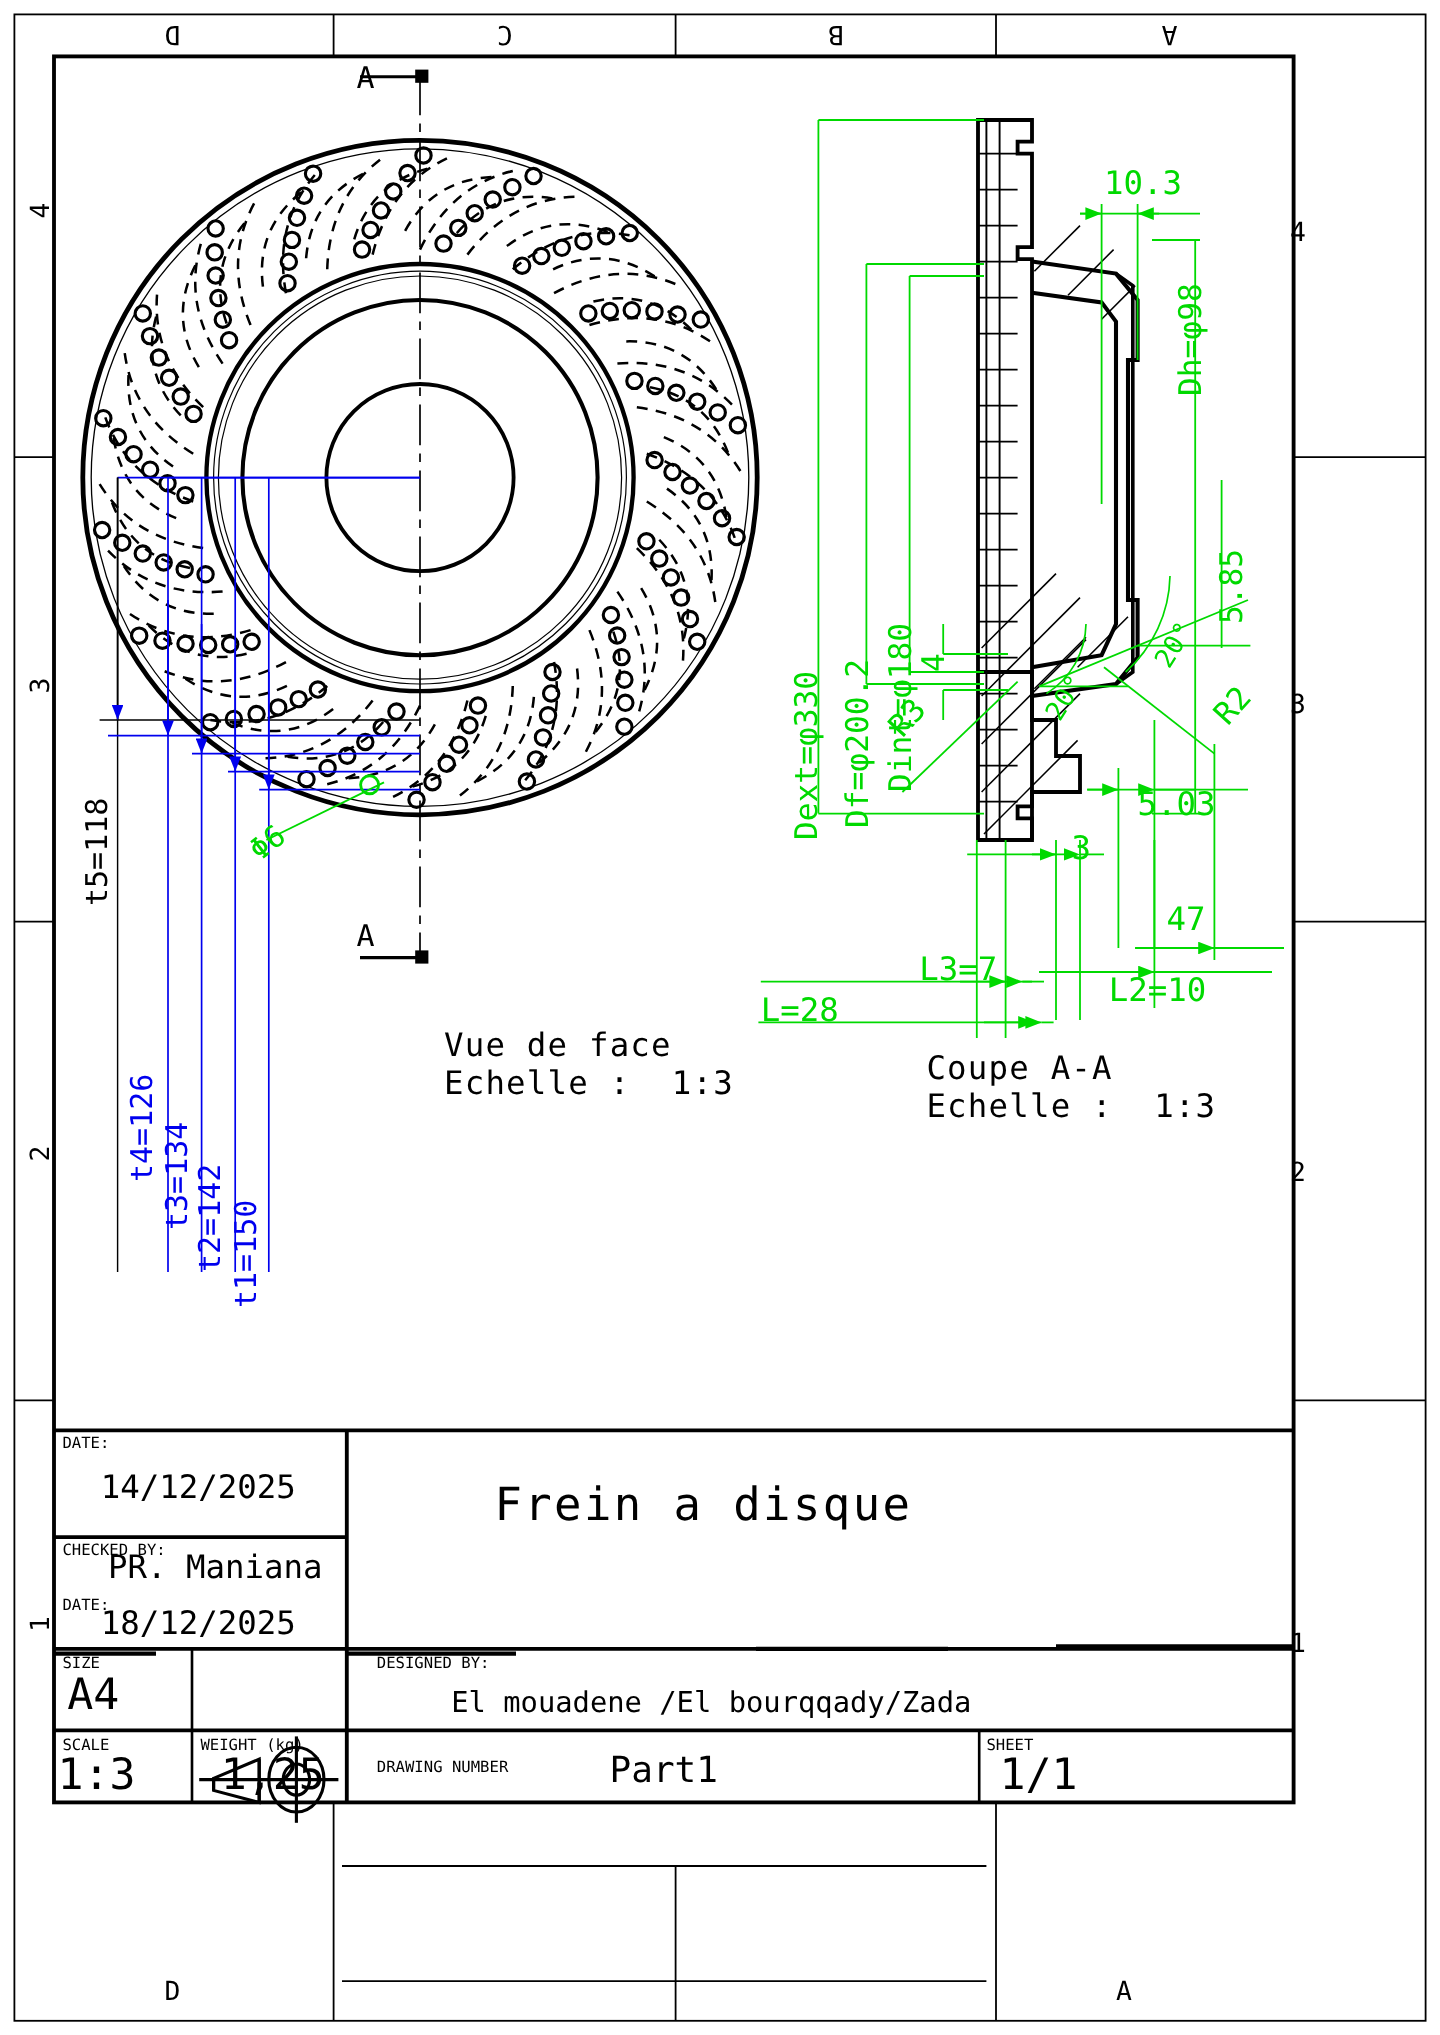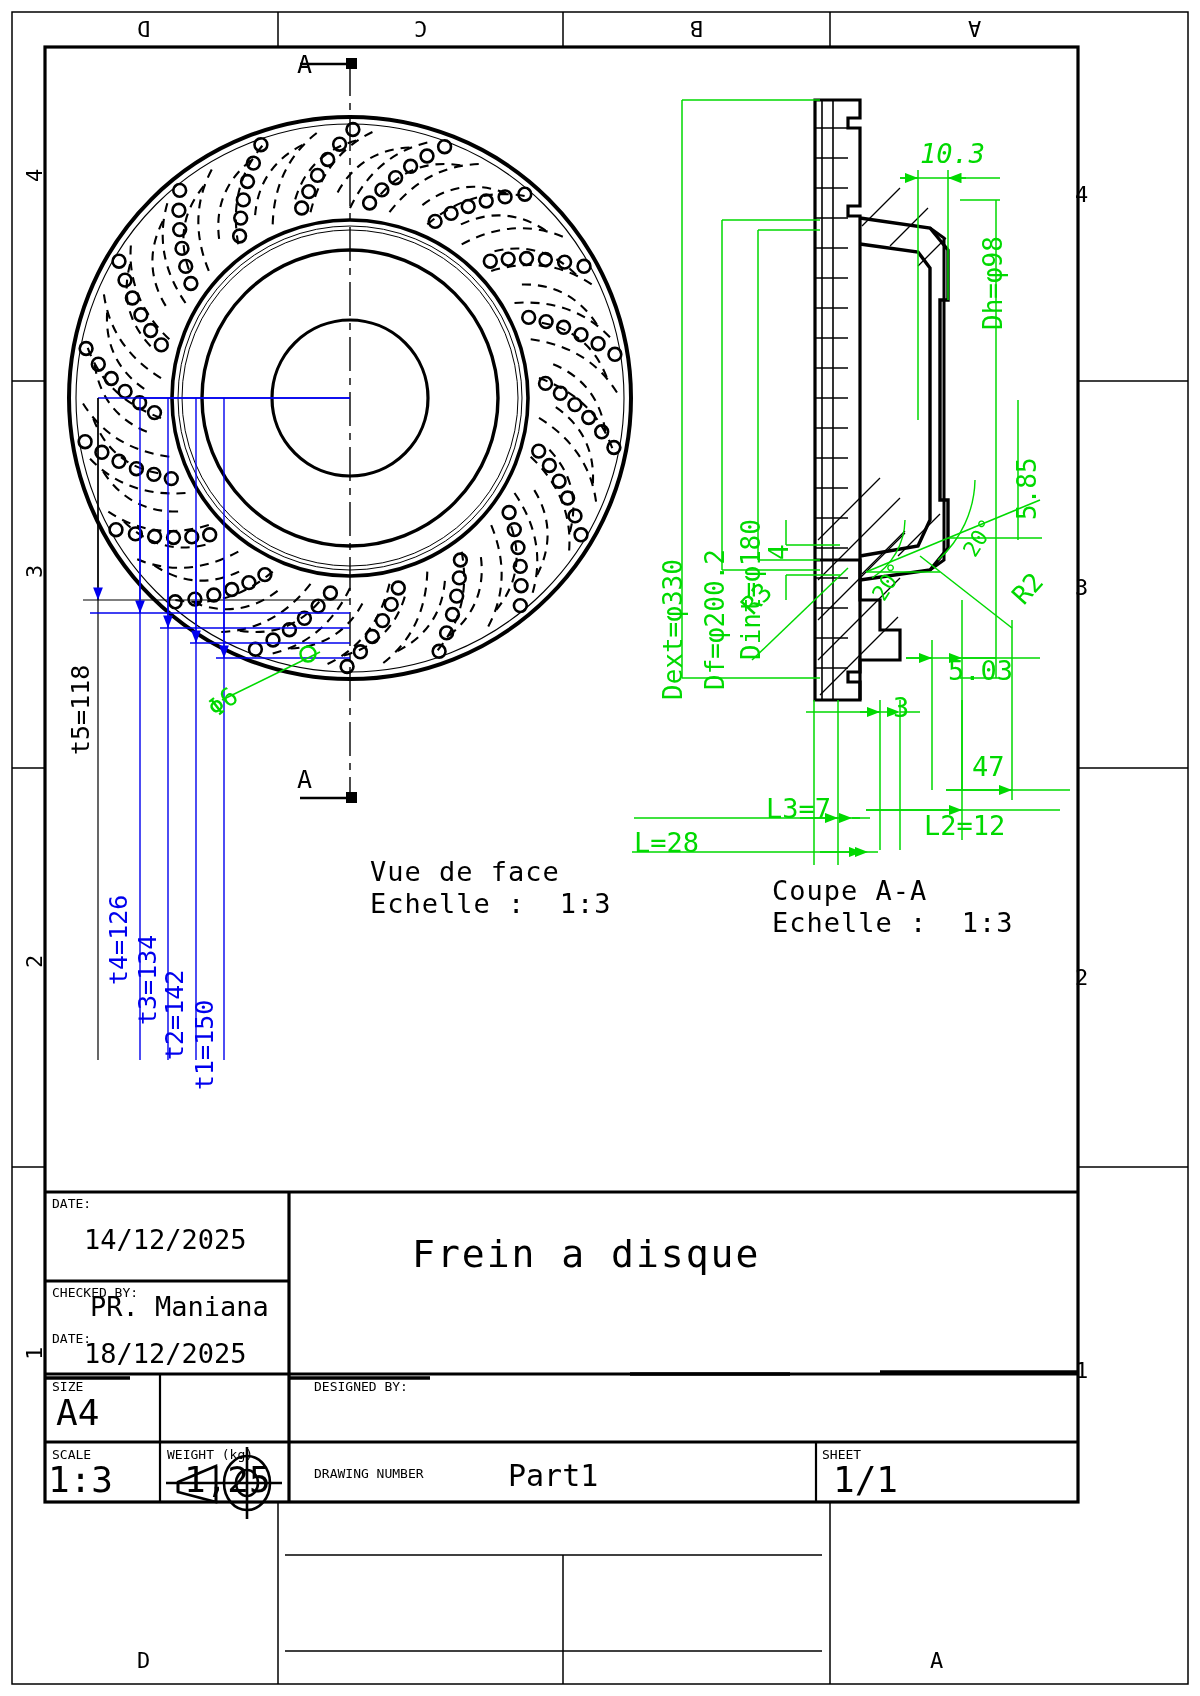--- a/index.html
+++ b/index.html
@@ -438,33 +438,33 @@
 <div class="tx" style="left:66px;top:755px;font-size:25px;transform:rotate(-90deg);transform-origin:left top;color:#000;">t5=118</div>
 <div class="tx blu" style="left:104px;top:985px;font-size:25px;transform:rotate(-90deg);transform-origin:left top;">t4=126</div>
 <div class="tx blu" style="left:133px;top:1025px;font-size:25px;transform:rotate(-90deg);transform-origin:left top;">t3=134</div>
 <div class="tx blu" style="left:160px;top:1060px;font-size:25px;transform:rotate(-90deg);transform-origin:left top;">t2=142</div>
 <div class="tx blu" style="left:190px;top:1090px;font-size:25px;transform:rotate(-90deg);transform-origin:left top;">t1=150</div>
 
 <div class="tx grn" style="left:202px;top:700px;font-size:25px;transform:rotate(-38deg);transform-origin:left top;">Φ6</div>
 <div class="tx grn" style="left:658px;top:700px;font-size:26px;transform:rotate(-90deg);transform-origin:left top;">Dext=φ330</div>
 <div class="tx grn" style="left:700px;top:690px;font-size:26px;transform:rotate(-90deg);transform-origin:left top;">Df=φ200.2</div>
 <div class="tx grn" style="left:736px;top:660px;font-size:26px;transform:rotate(-90deg);transform-origin:left top;">Dint=φ180</div>
-<div class="tx grn" style="left:920px;top:138px;font-size:27px;font-style:italic;">10.3</div>
+<div class="tx grn" style="left:920px;top:138px;font-size:27px;">10.3</div>
 <div class="tx grn" style="left:978px;top:330px;font-size:26px;transform:rotate(-90deg);transform-origin:left top;">Dh=φ98</div>
 <div class="tx grn" style="left:1012px;top:520px;font-size:26px;transform:rotate(-90deg);transform-origin:left top;">5.85</div>
 <div class="tx grn" style="left:764px;top:560px;font-size:26px;transform:rotate(-90deg);transform-origin:left top;">4</div>
 <div class="tx grn" style="left:735px;top:600px;font-size:26px;transform:rotate(-48deg);transform-origin:left top;">R3</div>
 <div class="tx grn" style="left:1006px;top:590px;font-size:26px;transform:rotate(-48deg);transform-origin:left top;">R2</div>
 <div class="tx grn" style="left:867px;top:592px;font-size:22px;transform:rotate(-58deg);transform-origin:left top;">20°</div>
 <div class="tx grn" style="left:958px;top:548px;font-size:22px;transform:rotate(-58deg);transform-origin:left top;">20°</div>
 <div class="tx grn" style="left:948px;top:655px;font-size:27px;">5.03</div>
 <div class="tx grn" style="left:893px;top:692px;font-size:27px;">3</div>
 <div class="tx grn" style="left:972px;top:751px;font-size:27px;">47</div>
 <div class="tx grn" style="left:718px;top:793px;font-size:27px;margin-left:48px;">L3=7</div>
-<div class="tx grn" style="left:924px;top:810px;font-size:27px;">L2=12</div>
+<div class="tx grn" style="left:924px;top:810px;font-size:27px;">L2=10</div>
 <div class="tx grn" style="left:634px;top:827px;font-size:27px;">L=28</div>
 
 <div class="tx" style="left:370px;top:856px;font-size:27px;letter-spacing:1px;">Vue de face</div>
 <div class="tx" style="left:370px;top:888px;font-size:27px;letter-spacing:1px;">Echelle :  1:3</div>
 <div class="tx" style="left:772px;top:875px;font-size:27px;letter-spacing:1px;">Coupe A-A</div>
 <div class="tx" style="left:772px;top:907px;font-size:27px;letter-spacing:1px;">Echelle :  1:3</div>
 
 <svg width="1200" height="1696" viewBox="0 0 1200 1696" style="pointer-events:none;">
   <g stroke="#000" fill="none">
     <line x1="45" y1="1192" x2="1078" y2="1192" stroke-width="3.2"></line>
@@ -499,20 +499,21 @@
 <div class="tx" style="left:90px;top:1291px;font-size:27px;">PR. Maniana</div>
 <div class="tx" style="left:52px;top:1331px;font-size:13px;">DATE:</div>
 <div class="tx" style="left:84px;top:1338px;font-size:27px;">18/12/2025</div>
 
 <div class="tx" style="left:52px;top:1379px;font-size:13px;">SIZE</div>
 <div class="tx" style="left:56px;top:1392px;font-size:36px;">A4</div>
 
 <div class="tx" style="left:412px;top:1232px;font-size:38px;letter-spacing:2px;">Frein a disque</div>
 
 <div class="tx" style="left:314px;top:1379px;font-size:13px;">DESIGNED BY:</div>
+<div class="tx" style="left:376px;top:1405px;font-size:24px;">El mouadene /El bourqqady/Zada</div>
 
 <div class="tx" style="left:52px;top:1447px;font-size:13px;">SCALE</div>
 <div class="tx" style="left:48px;top:1459px;font-size:36px;">1:3</div>
 
 <div class="tx" style="left:167px;top:1447px;font-size:13px;">WEIGHT (kg)</div>
 <div class="tx" style="left:184px;top:1459px;font-size:36px;">1,25</div>
 
 <div class="tx" style="left:314px;top:1466px;font-size:13px;">DRAWING NUMBER</div>
 <div class="tx" style="left:508px;top:1458px;font-size:30px;text-align:right;">Part1</div>
 

